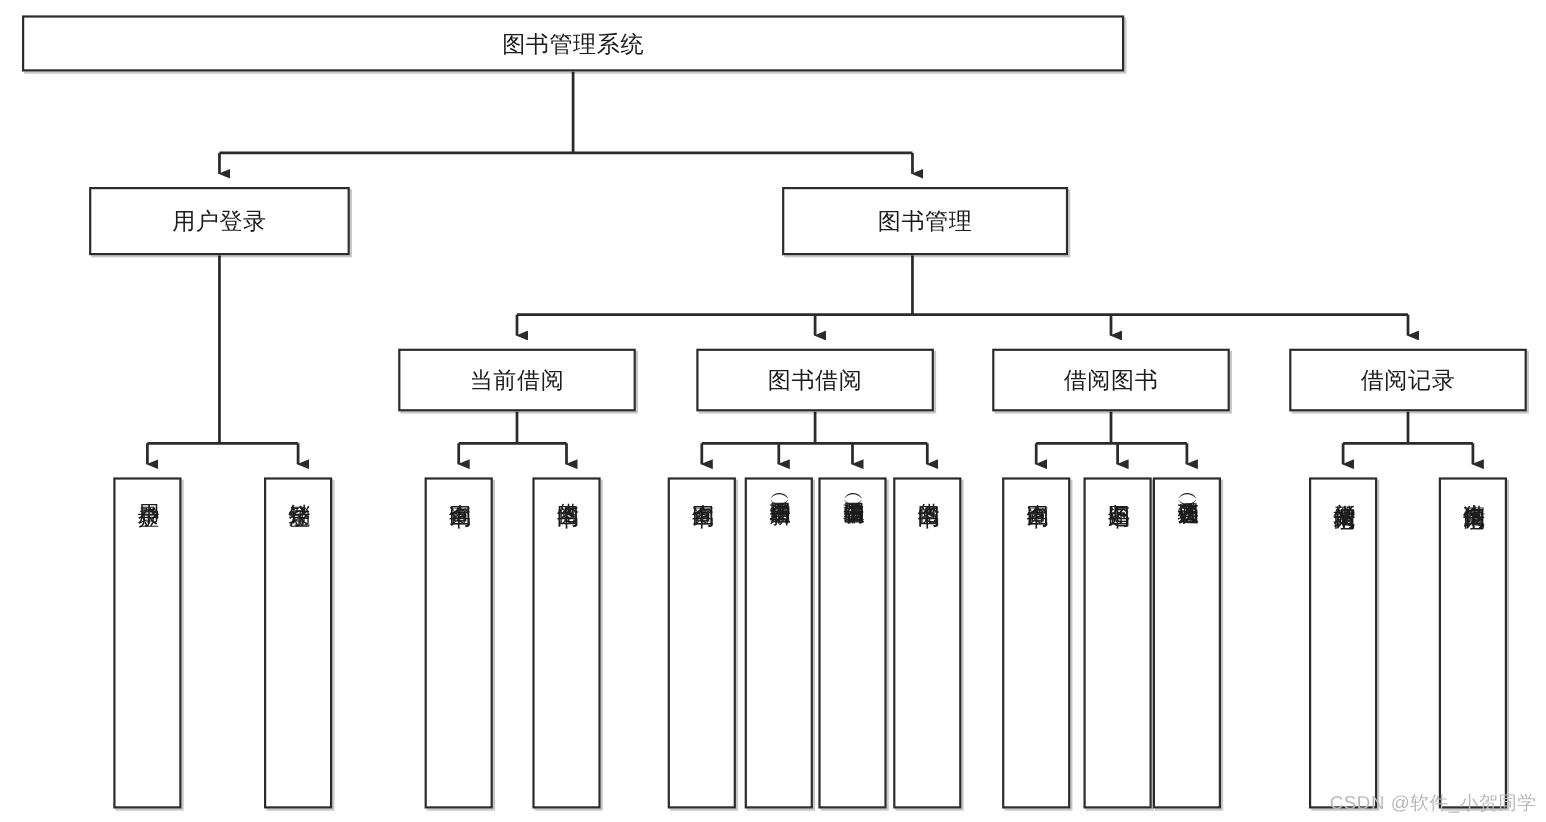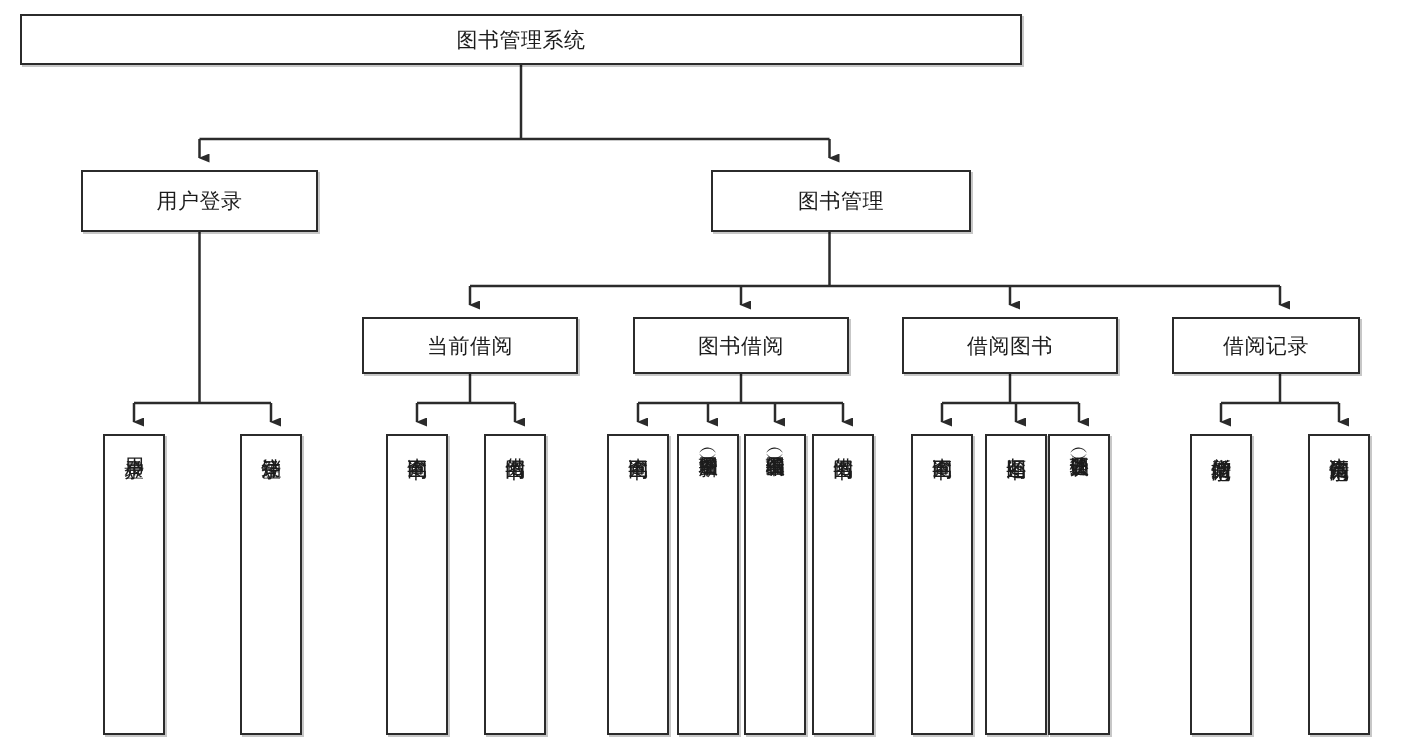--- a/index.html
+++ b/index.html
@@ -128,21 +128,21 @@
       </div>
       <div class="node horizontal" style="left: 362px; top: 317px; width: 216px; height: 57px;">
         <span class="hlabel">当前借阅</span>
       </div>
       <div class="node horizontal" style="left: 633px; top: 317px; width: 216px; height: 57px; justify-content: center;">
         <span class="hlabel">图书借阅</span>
       </div>
       <div class="node horizontal" style="left: 902px; top: 317px; width: 216px; height: 57px;">
         <span class="hlabel">借阅图书</span>
       </div>
-      <div class="node horizontal" style="left: 1172px; top: 317px; width: 188px; height: 57px;">
+      <div class="node horizontal" style="left: 1172px; top: 317px; width: 216px; height: 57px;">
         <span class="hlabel">借阅记录</span>
       </div>
       <div class="node vertical" style="left: 103px; top: 434px; width: 62px; height: 301px;">
         <span class="vlabel">用户登录</span>
       </div>
       <div class="node vertical" style="left: 240px; top: 434px; width: 62px; height: 301px;">
         <span class="vlabel">注销登录</span>
       </div>
       <div class="node vertical" style="left: 386px; top: 434px; width: 62px; height: 301px;">
         <span class="vlabel">查询图书</span>
@@ -172,13 +172,14 @@
         <span class="vlabel">确认归还（管理员）</span>
       </div>
       <div class="node vertical" style="left: 1190px; top: 434px; width: 62px; height: 301px;">
         <span class="vlabel">新增借阅记录</span>
       </div>
       <div class="node vertical" style="left: 1308px; top: 434px; width: 62px; height: 301px;">
         <span class="vlabel">查询借阅记录</span>
       </div>
     </div>
 
+  <div id="watermark">CSDN @软件_小贺同学</div>
 </div>
 
 </body></html>

